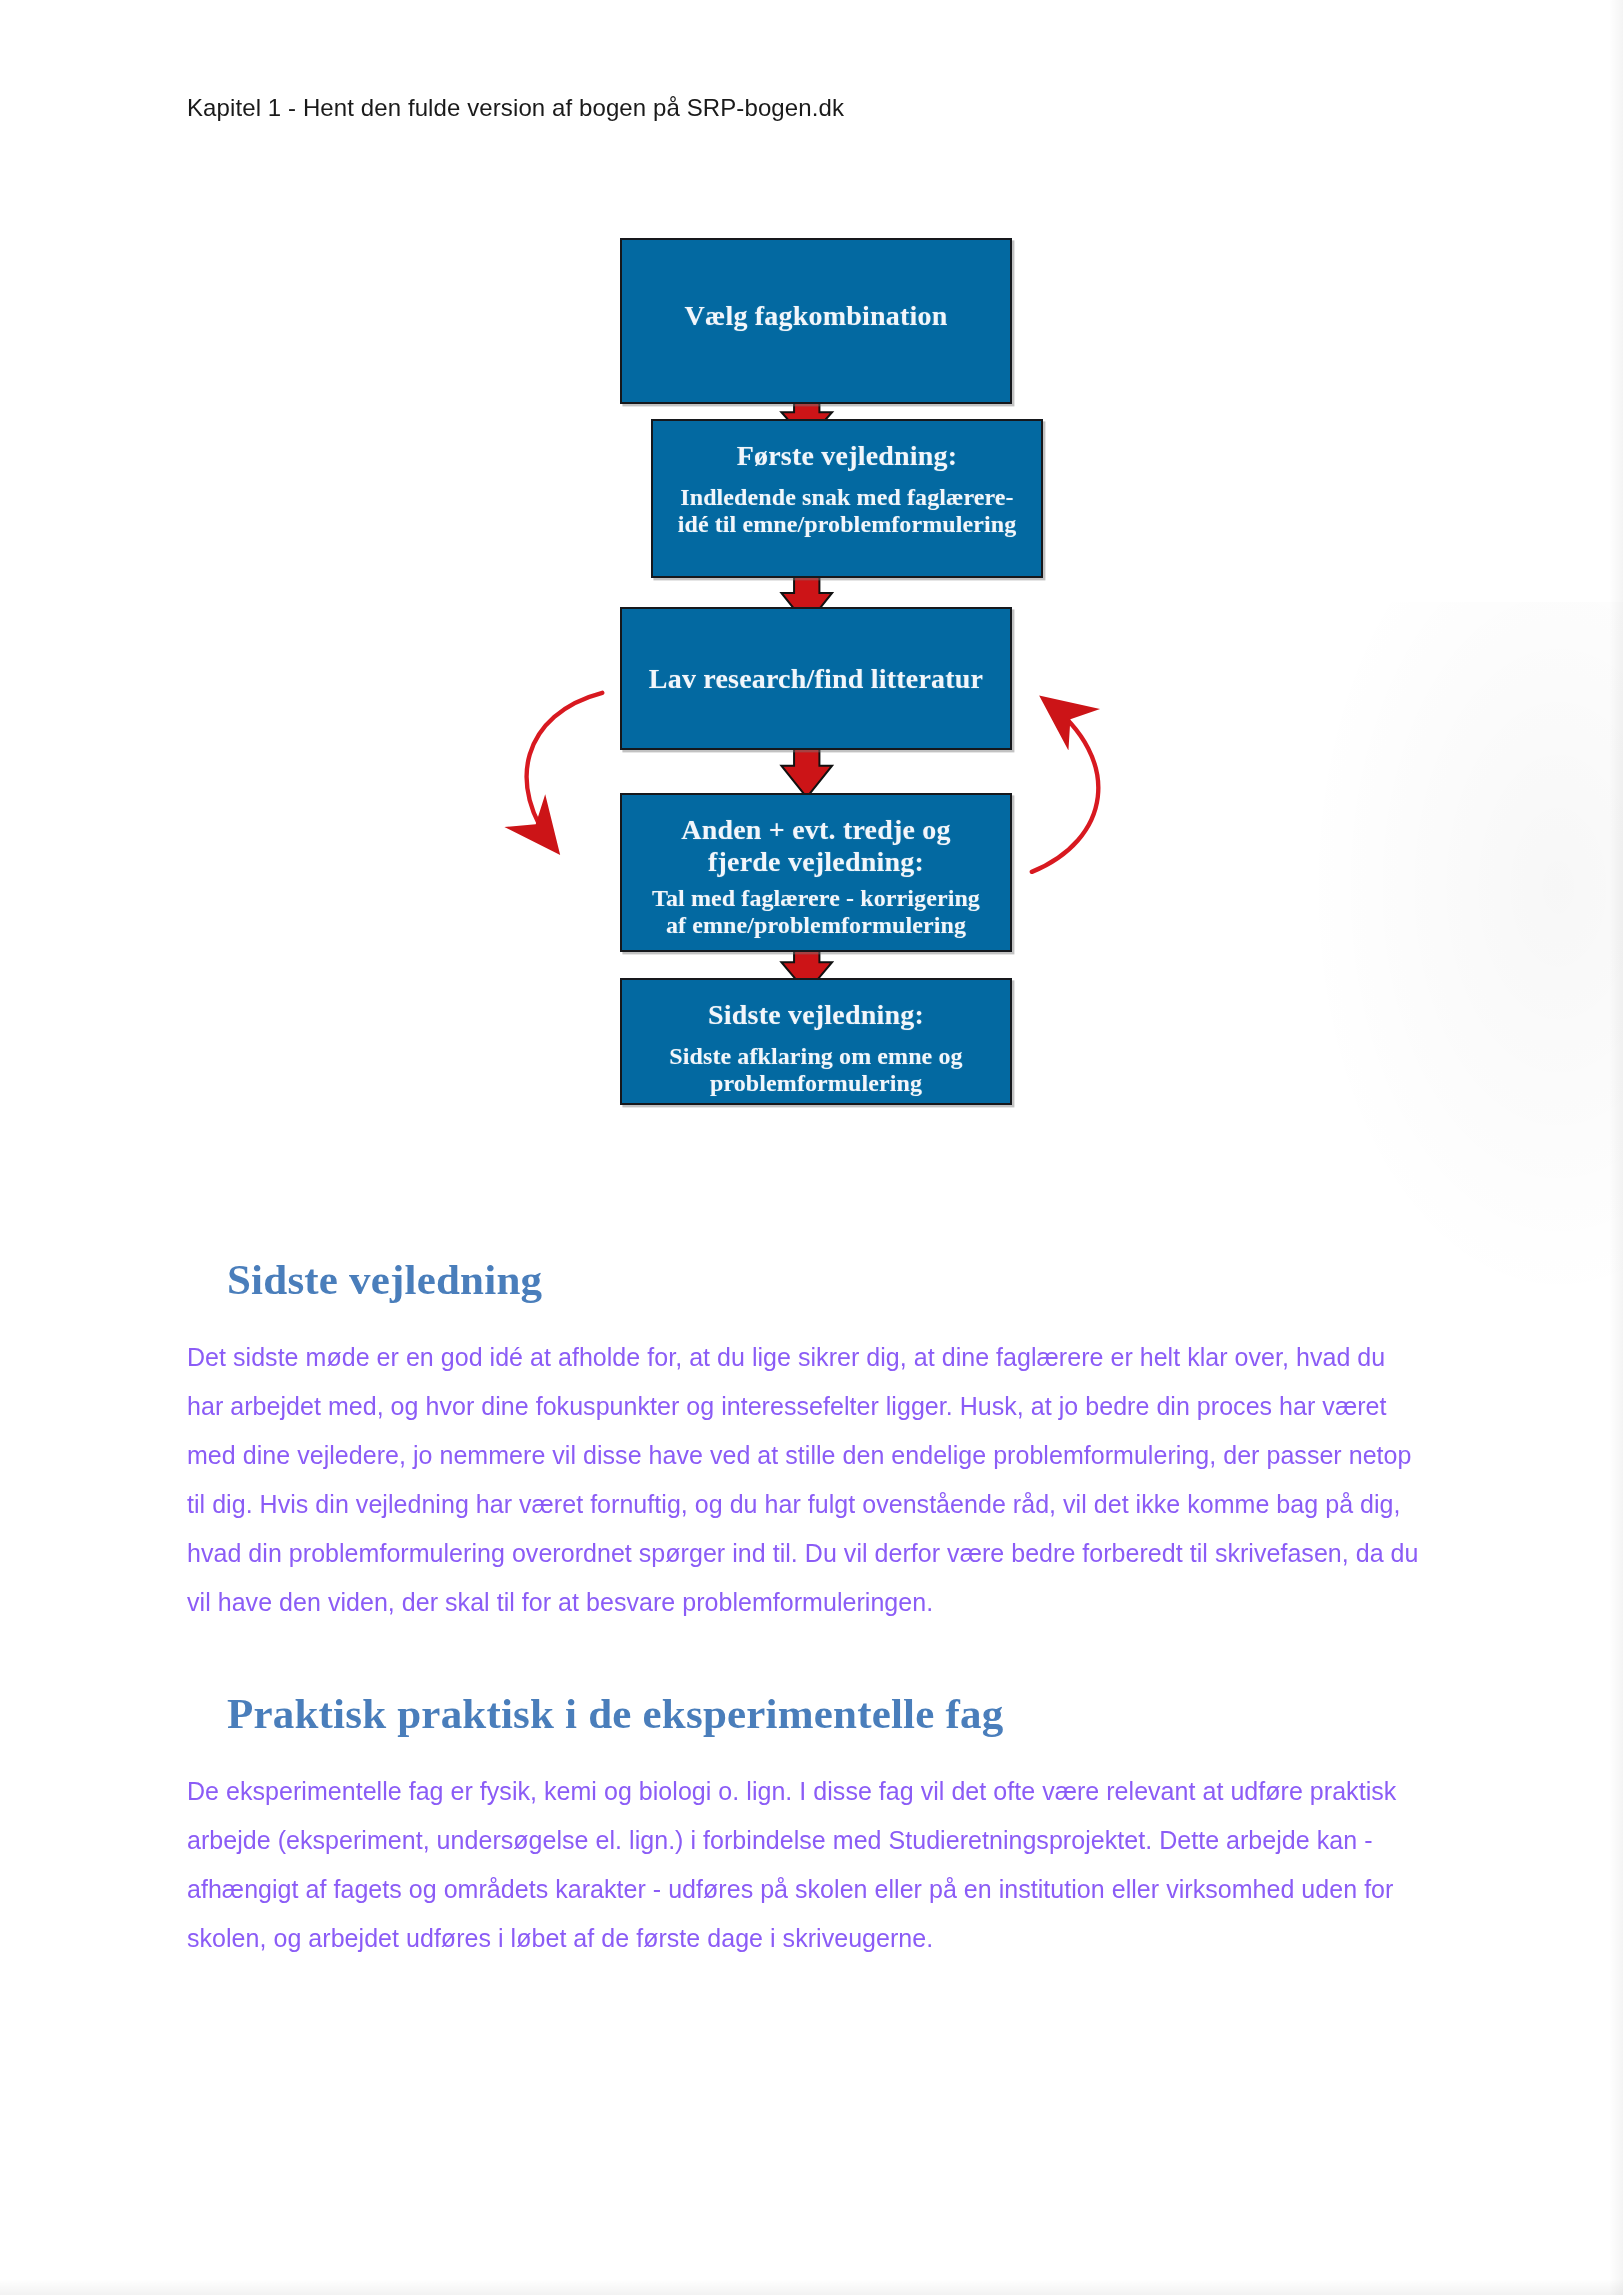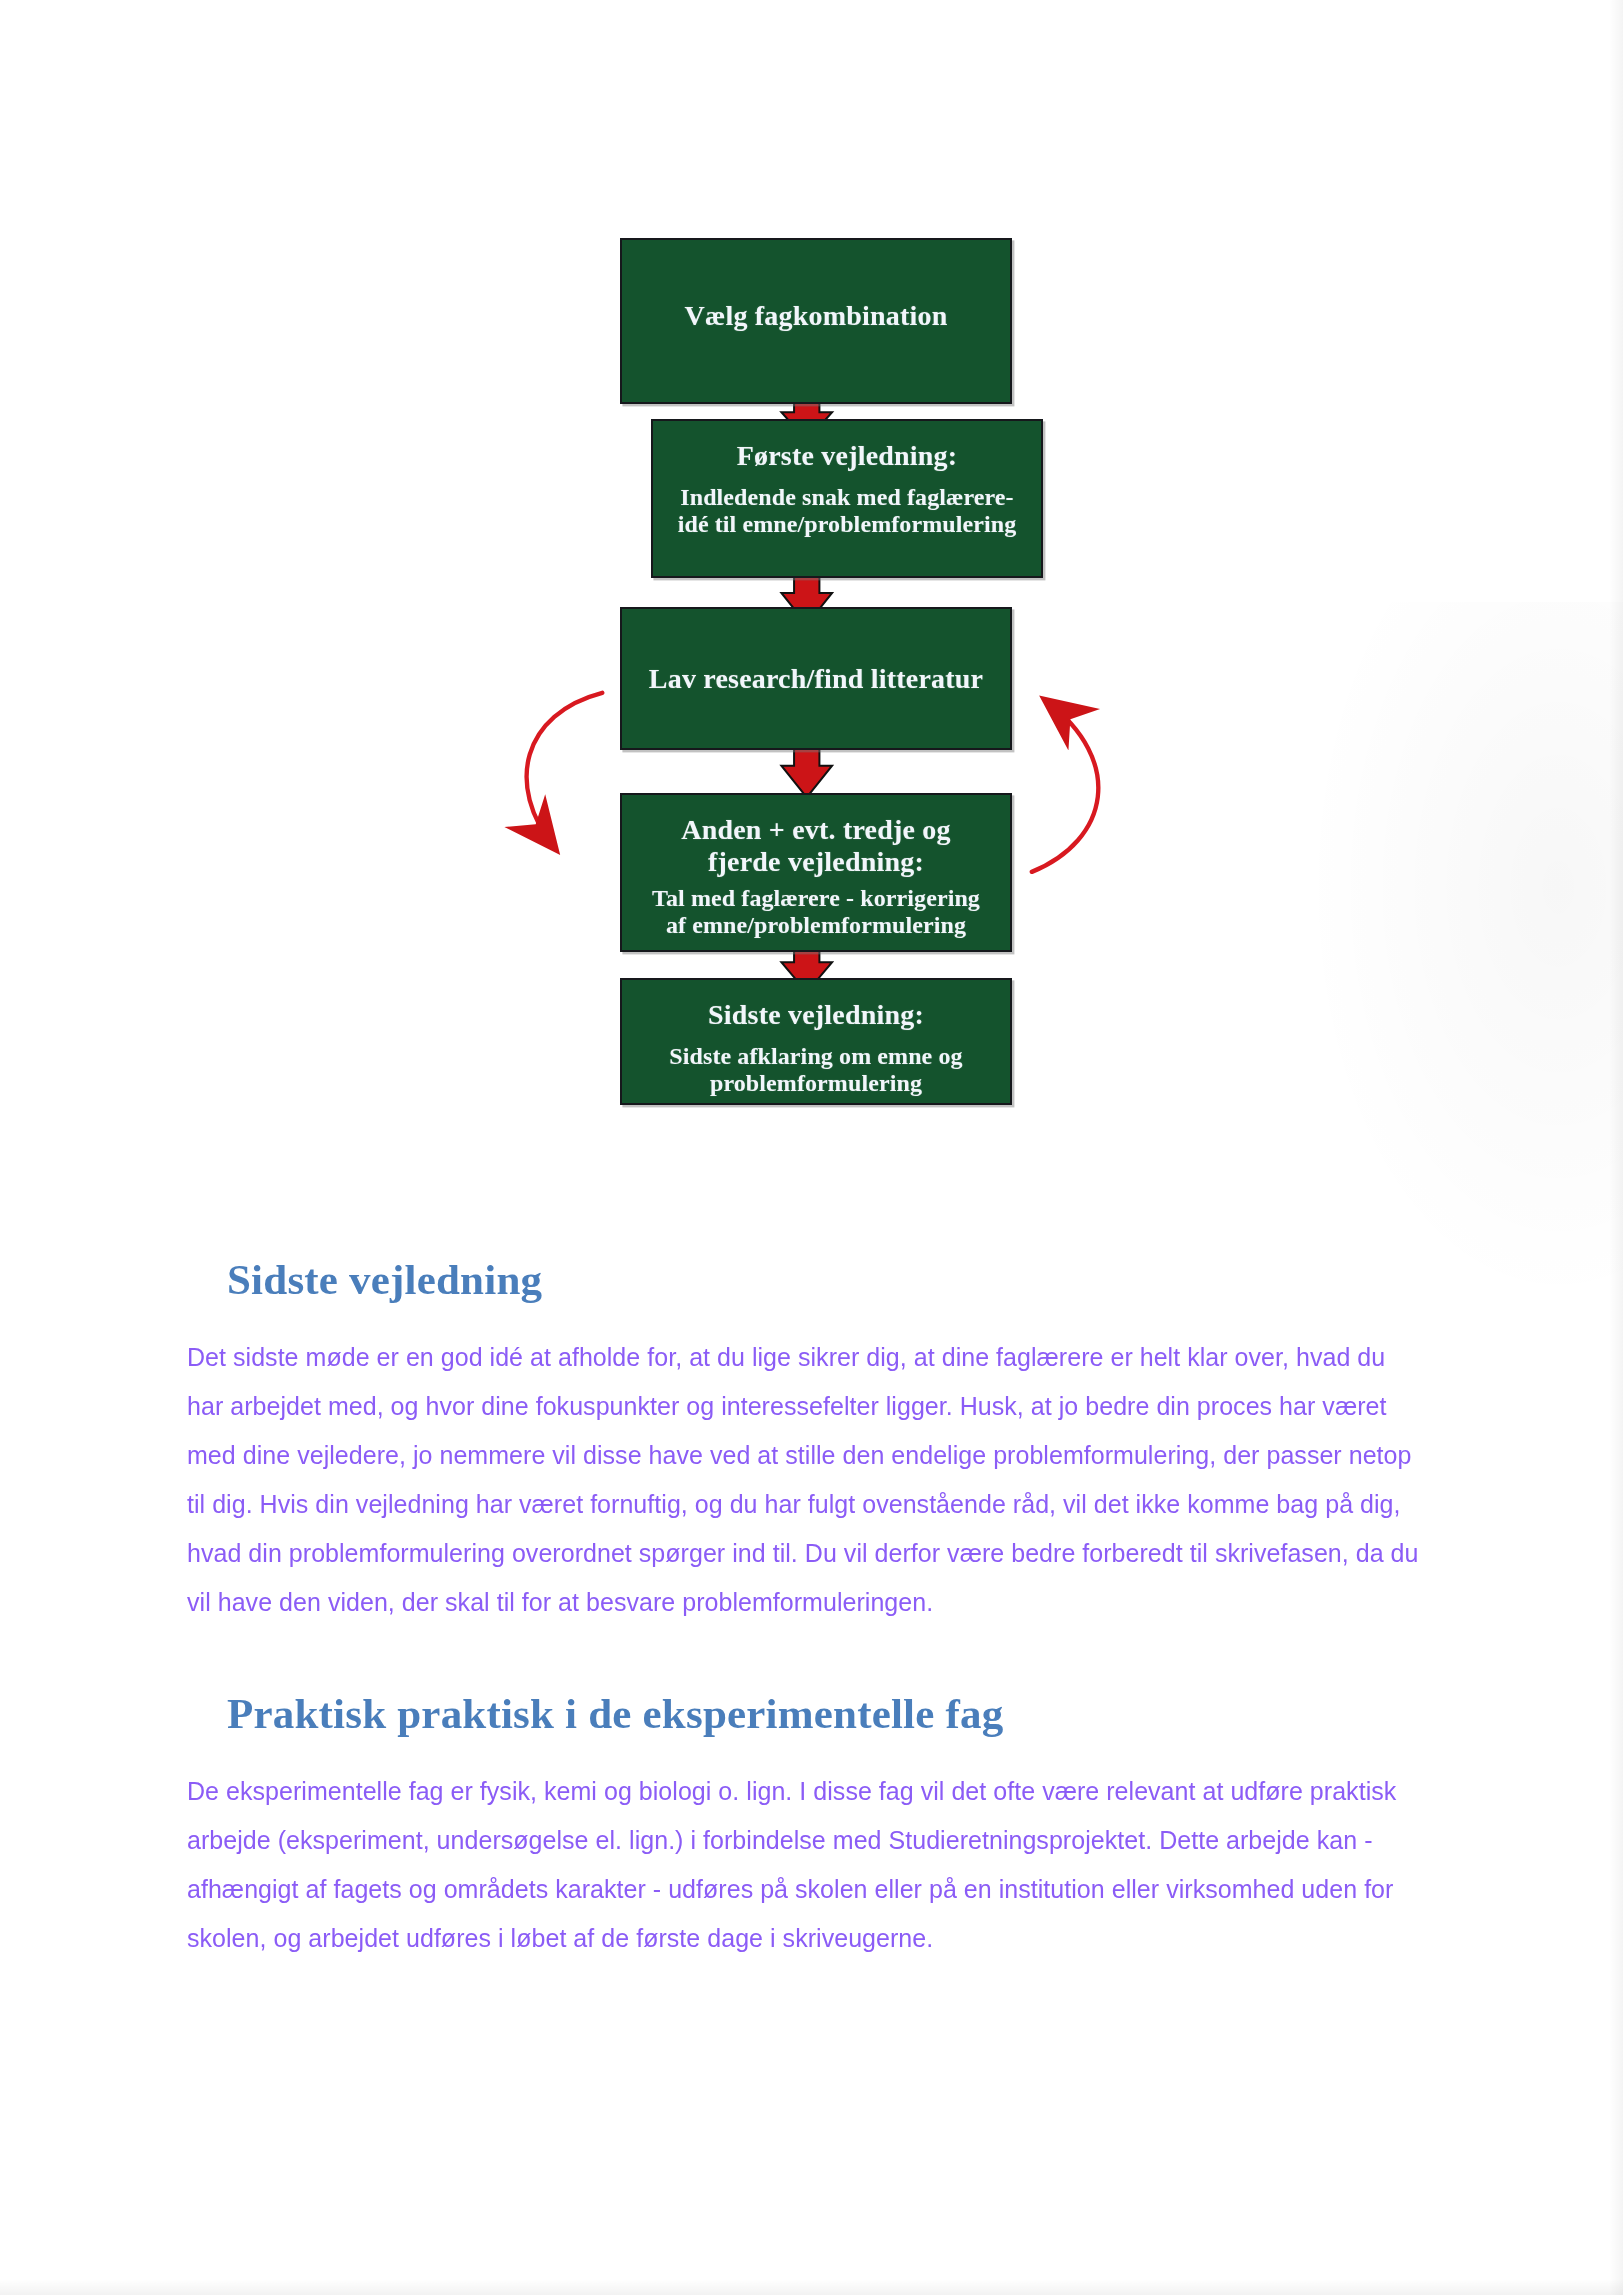--- a/index.html
+++ b/index.html
@@ -69,21 +69,21 @@
     width: 1623px;
     height: 1189px;
   }
   .flow-svg {
     position: absolute;
     left: 0;
     top: 0;
   }
   .flow-box {
     position: absolute;
-    background: #14532d;
+    background: #0369a1;
     border: 2.4px solid #16181c;
     box-sizing: border-box;
     color: #f2f6fb;
     text-align: center;
     font-family: "Liberation Serif", serif;
     font-weight: bold;
     display: flex;
     flex-direction: column;
     justify-content: center;
     align-items: center;
@@ -145,20 +145,21 @@
 </style>
 </head>
 <body>
 
 <div class="page">
 
   <div class="page-wash"></div>
   <div class="page-edge-right"></div>
   <div class="page-edge-bottom"></div>
 
+  <div class="doc-header">Kapitel 1 - Hent den fulde version af bogen på SRP-bogen.dk</div>
 
   <div class="flow">
 
     <svg class="flow-svg" width="1623" height="1189" viewBox="0 0 2048 1500">
       <defs>
         <marker id="curve-head-l" markerWidth="14" markerHeight="14" refX="11" refY="7" orient="auto" markerUnits="strokeWidth">
           <path d="M0,1 L13,7 L0,13 L4,7 Z" fill="#cc1417"></path>
         </marker>
         <marker id="curve-head-r" markerWidth="14" markerHeight="14" refX="11" refY="7" orient="auto" markerUnits="strokeWidth">
           <path d="M0,1 L13,7 L0,13 L4,7 Z" fill="#cc1417"></path>

